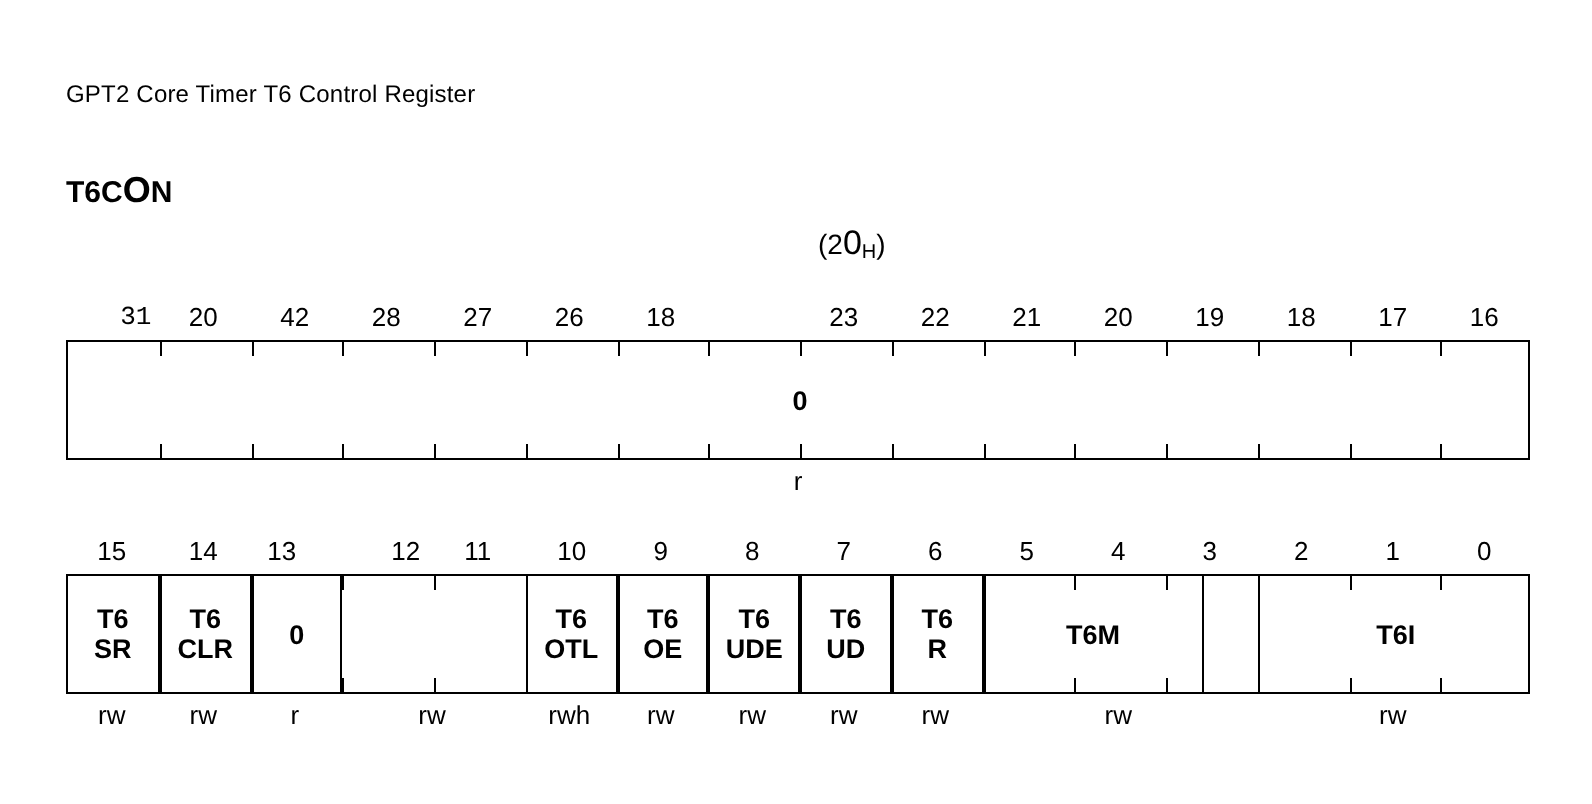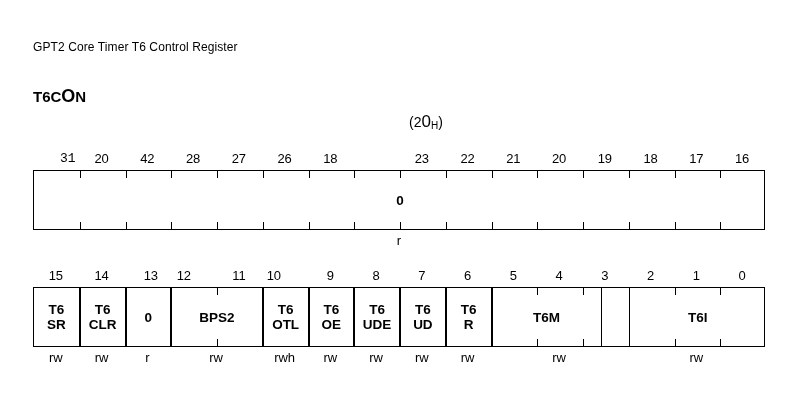--- a/index.html
+++ b/index.html
@@ -155,24 +155,24 @@
       </div>
     <div class="access" id="upper-access">
         <span style="left: 0px; width: 732px;">r</span>
       </div>
   </div>
 
   <div class="block lower">
     <div class="bitnums" id="lower-bitnums">
         <span style="left: 0px;">15</span>
         <span style="left: 45.75px;">14</span>
-        <span style="left: 95px;">13</span>
-        <span style="left: 128px;">12</span>
+        <span style="left: 85px;">13</span>
+        <span style="left: 147px;">12</span>
         <span style="left: 183px;">11</span>
-        <span style="left: 218px;">10</span>
+        <span style="left: 230px;">10</span>
         <span style="left: 274.5px;">9</span>
         <span style="left: 320.25px;">8</span>
         <span style="left: 366px;">7</span>
         <span style="left: 411.75px;">6</span>
         <span style="left: 457.5px;">5</span>
         <span style="left: 503.25px;">4</span>
         <span style="left: 549px;">3</span>
         <span style="left: 594.75px;">2</span>
         <span style="left: 640.5px;">1</span>
         <span style="left: 686.25px;">0</span>
@@ -216,23 +216,20 @@
         </div>
         <div class="cell sep sepleft" style="left: 45.75px; width: 45.75px;">
           <div>
             <div>T6</div>
             <div>CLR</div>
           </div>
         </div>
         <div class="cell sep sepleft" style="left: 91.5px; width: 45.75px;">
           <div>0</div>
         </div>
-        <div class="cell sep sepleft" style="left: 137.25px; width: 91.5px;">
-          <div>BPS2</div>
-        </div>
         <div class="cell sep sepleft" style="left: 228.75px; width: 45.75px;">
           <div>
             <div>T6</div>
             <div>OTL</div>
           </div>
         </div>
         <div class="cell sep sepleft" style="left: 274.5px; width: 45.75px;">
           <div>
             <div>T6</div>
             <div>OE</div>

